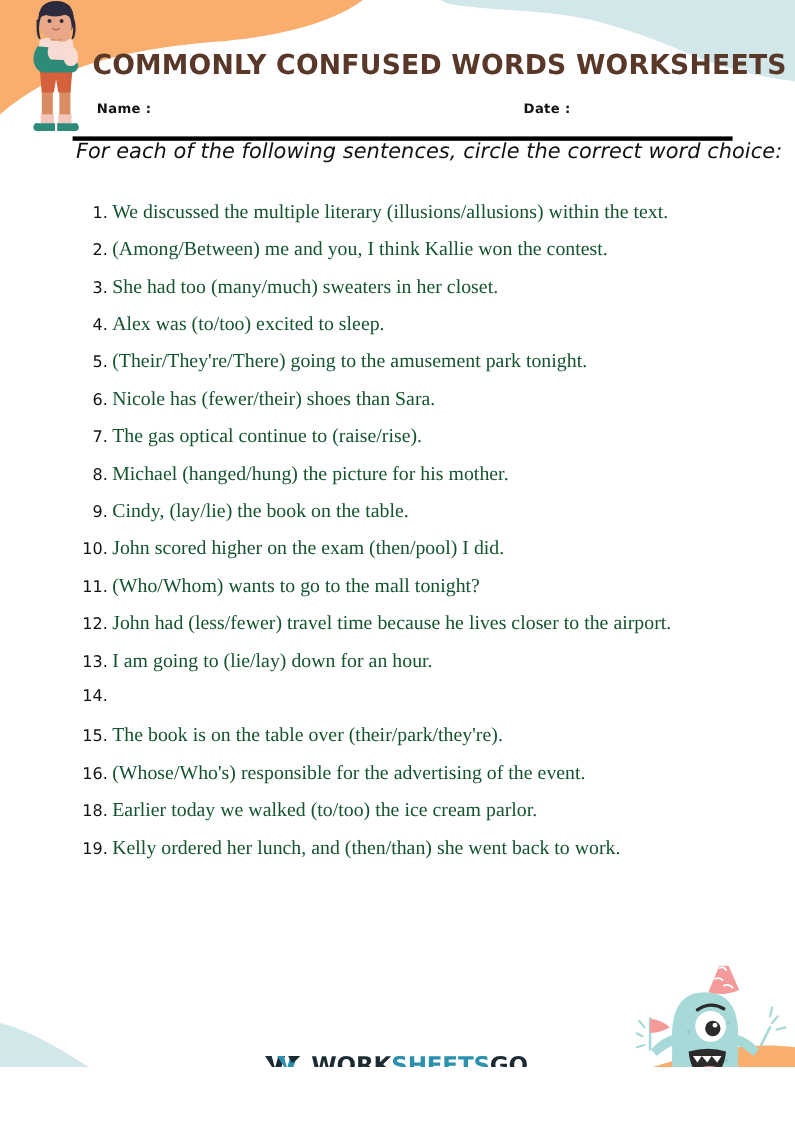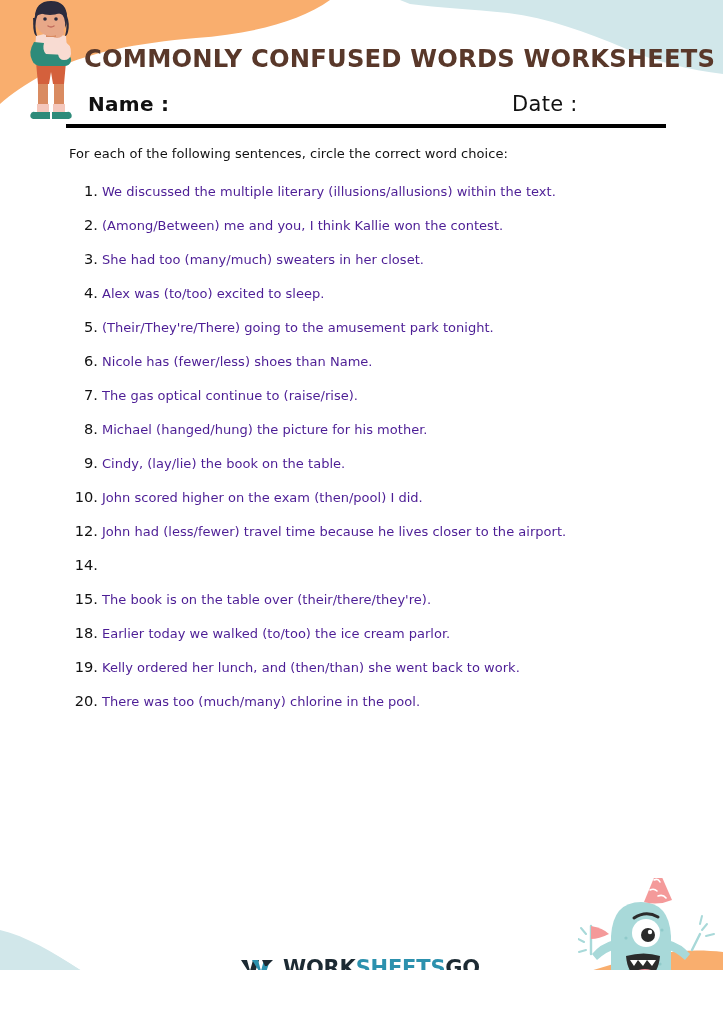--- a/index.html
+++ b/index.html
@@ -45,52 +45,53 @@
     letter-spacing: 0.2px;
     color: #59382A;
     transform: scaleX(0.97);
     transform-origin: left center;
     white-space: nowrap;
   }
   .name-label {
     position: absolute;
     left: 88px;
     top: 92px;
-    font-size: 20px;
+    font-size: 12px;
     font-weight: bold;
     color: #111111;
     letter-spacing: 0.3px;
   }
   .date-label {
     position: absolute;
-    left: 512px;
+    left: 476px;
     top: 92px;
-    font-size: 21px;
-    font-weight: normal;
+    font-size: 12px;
+    font-weight: bold;
     color: #111111;
     letter-spacing: 0.3px;
   }
   .header-rule {
     position: absolute;
     left: 66px;
     top: 124px;
     width: 600px;
     height: 4px;
     background: #000000;
   }
 
   
   .instruction {
     position: absolute;
     left: 69px;
-    top: 146px;
-    font-size: 13px;
+    top: 127px;
+    font-size: 19px;
     color: #111111;
     letter-spacing: 0.05px;
     white-space: nowrap;
+    font-style: italic;
   }
 
   
   .qlist {
     position: absolute;
     left: 68px;
     top: 182px;
     width: 620px;
   }
   .qrow {
@@ -100,24 +101,25 @@
   }
   .qnum {
     width: 30px;
     text-align: right;
     flex: 0 0 30px;
     font-size: 14.6px;
     color: #111111;
   }
   .qtext {
     padding-left: 4px;
-    font-size: 13px;
-    color: #4c1d95;
+    font-size: 18px;
+    color: #14532d;
     letter-spacing: 0.02px;
     white-space: nowrap;
+    font-family: Liberation Serif, serif;
   }
 
   
   .logo-wrap {
     position: absolute;
     left: 240px;
     top: 958px;
     display: flex;
     gap: 9px;
   }
@@ -218,60 +220,68 @@
     <div class="qrow">
       <span class="qnum">4.</span>
       <span class="qtext">Alex was (to/too) excited to sleep.</span>
     </div>
     <div class="qrow">
       <span class="qnum">5.</span>
       <span class="qtext">(Their/They're/There) going to the amusement park tonight.</span>
     </div>
     <div class="qrow">
       <span class="qnum">6.</span>
-      <span class="qtext">Nicole has (fewer/less) shoes than Name.</span>
+      <span class="qtext">Nicole has (fewer/their) shoes than Sara.</span>
     </div>
     <div class="qrow">
       <span class="qnum">7.</span>
       <span class="qtext">The gas optical continue to (raise/rise).</span>
     </div>
     <div class="qrow">
       <span class="qnum">8.</span>
       <span class="qtext">Michael (hanged/hung) the picture for his mother.</span>
     </div>
     <div class="qrow">
       <span class="qnum">9.</span>
       <span class="qtext">Cindy, (lay/lie) the book on the table.</span>
     </div>
     <div class="qrow">
       <span class="qnum">10.</span>
       <span class="qtext">John scored higher on the exam (then/pool) I did.</span>
     </div>
     <div class="qrow">
+      <span class="qnum">11.</span>
+      <span class="qtext">(Who/Whom) wants to go to the mall tonight?</span>
+    </div>
+    <div class="qrow">
       <span class="qnum">12.</span>
       <span class="qtext">John had (less/fewer) travel time because he lives closer to the airport.</span>
     </div>
     <div class="qrow">
+      <span class="qnum">13.</span>
+      <span class="qtext">I am going to (lie/lay) down for an hour.</span>
+    </div>
+    <div class="qrow">
       <span class="qnum">14.</span>
     </div>
     <div class="qrow">
       <span class="qnum">15.</span>
-      <span class="qtext">The book is on the table over (their/there/they're).</span>
+      <span class="qtext">The book is on the table over (their/park/they're).</span>
+    </div>
+    <div class="qrow">
+      <span class="qnum">16.</span>
+      <span class="qtext">(Whose/Who's) responsible for the advertising of the event.</span>
     </div>
     <div class="qrow">
       <span class="qnum">18.</span>
       <span class="qtext">Earlier today we walked (to/too) the ice cream parlor.</span>
     </div>
     <div class="qrow">
       <span class="qnum">19.</span>
       <span class="qtext">Kelly ordered her lunch, and (then/than) she went back to work.</span>
-    </div>
-    <div class="qrow">
-      <span class="qnum">20.</span>
-      <span class="qtext">There was too (much/many) chlorine in the pool.</span>
     </div>
   </div>
 
   <div class="logo-wrap">
     <svg class="logo-mark" viewBox="0 0 34 24">
       <path d="M1,2 L7,2 L10,13 L13,2 L19,2 L13,21 Z" fill="#1C2A33"></path>
       <path d="M12,2 L18,2 L21,13 L24,2 L30,2 L24,21 Z" fill="#2C91AE"></path>
       <path d="M22,2 L33,2 L27,8 L25,8 Z" fill="#1C2A33"></path>
     </svg>
     <div class="logo-text">

